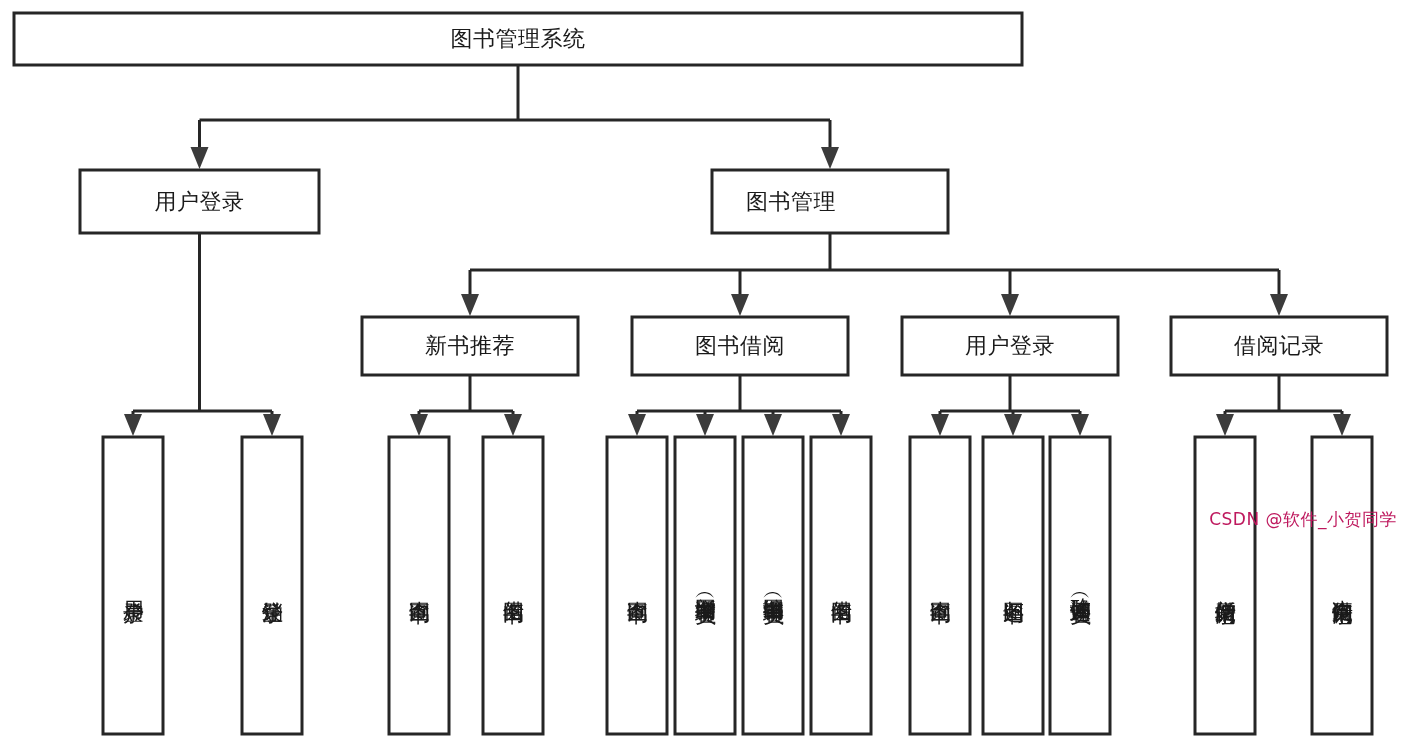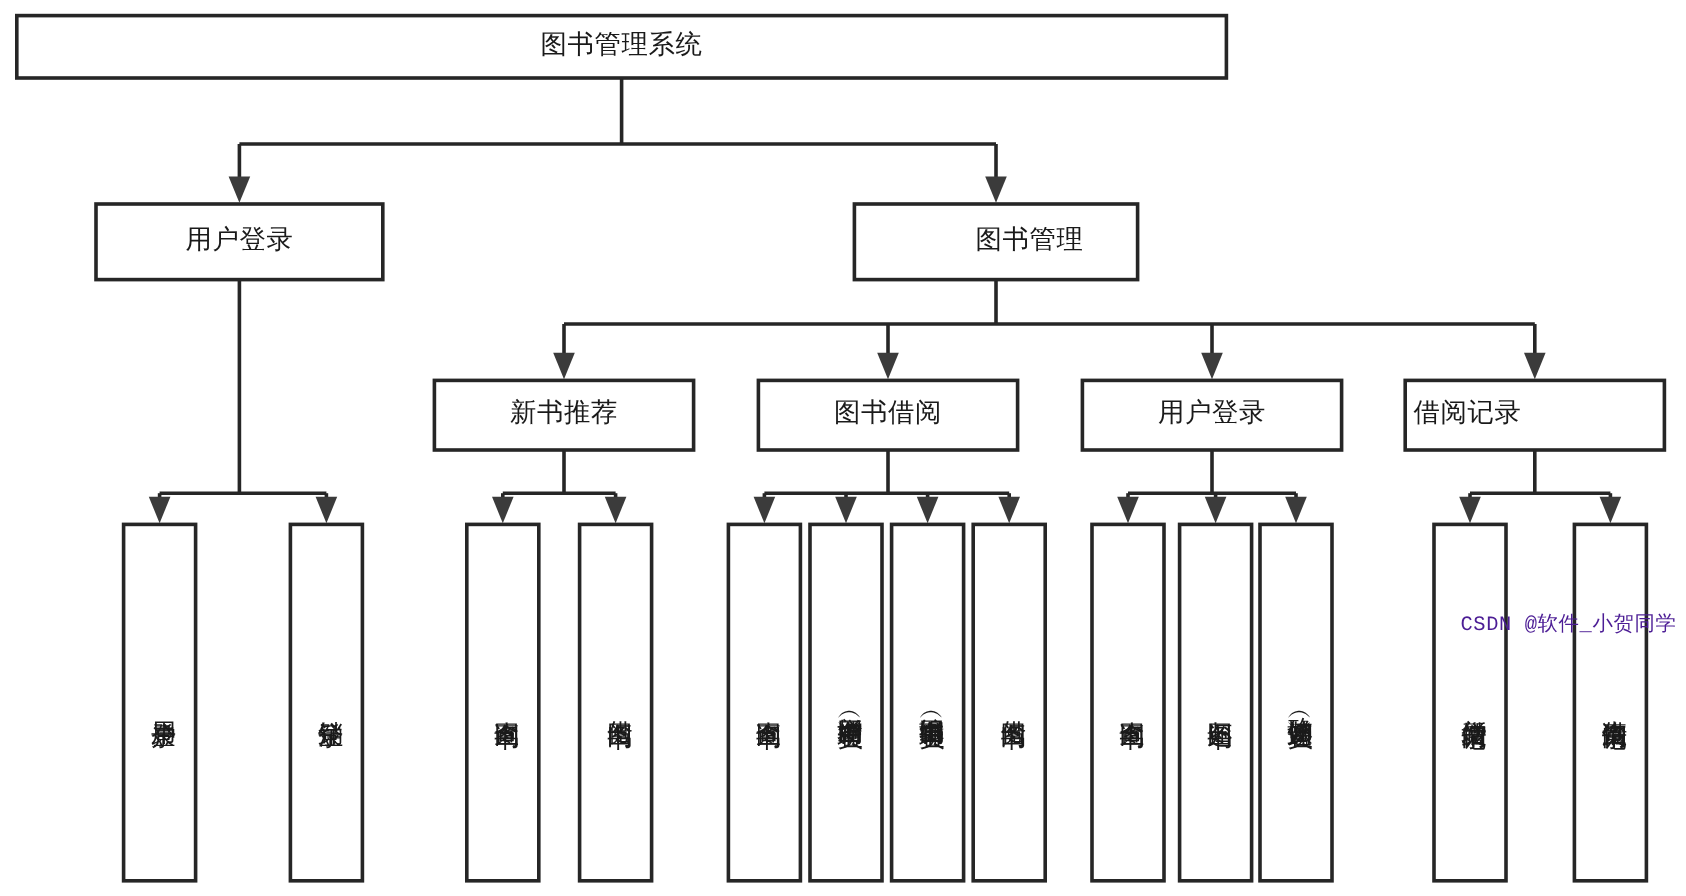--- a/index.html
+++ b/index.html
@@ -11,21 +11,20 @@
     width: 1405px;
     height: 747px;
     font-family: "DejaVu Sans", "Liberation Sans", sans-serif;
     overflow: hidden;
   }
   #diagram-root {
     position: relative;
     width: 1405px;
     height: 537px;
     background: #ffffff;
-    font-family: Liberation Mono, monospace;
   }
   svg#diagram-svg {
     position: absolute;
     left: 0;
     top: 0;
     width: 1405px;
     height: 747px;
     display: block;
   }
   .node-rect {
@@ -69,21 +68,21 @@
     letter-spacing: 1px;
     writing-mode: vertical-rl;
     text-orientation: upright;
     pointer-events: none;
   }
   .watermark {
     position: absolute;
     right: 8px;
     bottom: 6px;
     font-size: 17px;
-    color: #4c1d95;
+    color: #be185d;
     letter-spacing: 0.5px;
     white-space: nowrap;
     pointer-events: none;
   }
 </style>
 </head>
 <body>
 
 <div id="diagram-root">
 
@@ -162,25 +161,25 @@
         <rect x="983" y="437" width="60" height="297" class="node-rect"></rect>
         <rect x="1050" y="437" width="60" height="297" class="node-rect"></rect>
         <rect x="1195" y="437" width="60" height="297" class="node-rect"></rect>
         <rect x="1312" y="437" width="60" height="297" class="node-rect"></rect>
       </g>
   </svg>
 
   <div id="labels-layer">
       <div class="label-h" style="left: 14px; top: 13px; width: 1008px; height: 52px;">图书管理系统</div>
       <div class="label-h" style="left: 80px; top: 170px; width: 239px; height: 63px;">用户登录</div>
-      <div class="label-h" style="left: 740px; top: 170px; width: 236px; height: 63px;">图书管理</div>
+      <div class="label-h" style="left: 673px; top: 170px; width: 236px; height: 63px;">图书管理</div>
       <div class="label-h" style="left: 362px; top: 317px; width: 216px; height: 58px; text-align: right;">新书推荐</div>
       <div class="label-h" style="left: 632px; top: 317px; width: 216px; height: 58px;">图书借阅</div>
       <div class="label-h" style="left: 902px; top: 317px; width: 216px; height: 58px;">用户登录</div>
-      <div class="label-h" style="left: 1115px; top: 317px; width: 216px; height: 58px;">借阅记录</div>
+      <div class="label-h" style="left: 1171px; top: 317px; width: 216px; height: 58px;">借阅记录</div>
       <div class="label-v" style="left: 103px; top: 437px; width: 60px; height: 297px;">用户登录</div>
       <div class="label-v" style="left: 242px; top: 437px; width: 60px; height: 297px;">注销登录</div>
       <div class="label-v" style="left: 389px; top: 437px; width: 60px; height: 297px;">查询图书</div>
       <div class="label-v" style="left: 483px; top: 437px; width: 60px; height: 297px;">借阅图书</div>
       <div class="label-v" style="left: 607px; top: 437px; width: 60px; height: 297px;">查询图书</div>
       <div class="label-v" style="left: 675px; top: 437px; width: 60px; height: 297px;">新增图书（管理员）</div>
       <div class="label-v" style="left: 743px; top: 437px; width: 60px; height: 297px;">编辑图书（管理员）</div>
       <div class="label-v" style="left: 811px; top: 437px; width: 60px; height: 297px;">借阅图书</div>
       <div class="label-v" style="left: 910px; top: 437px; width: 60px; height: 297px;">查询图书</div>
       <div class="label-v" style="left: 983px; top: 437px; width: 60px; height: 297px;">归还图书</div>

